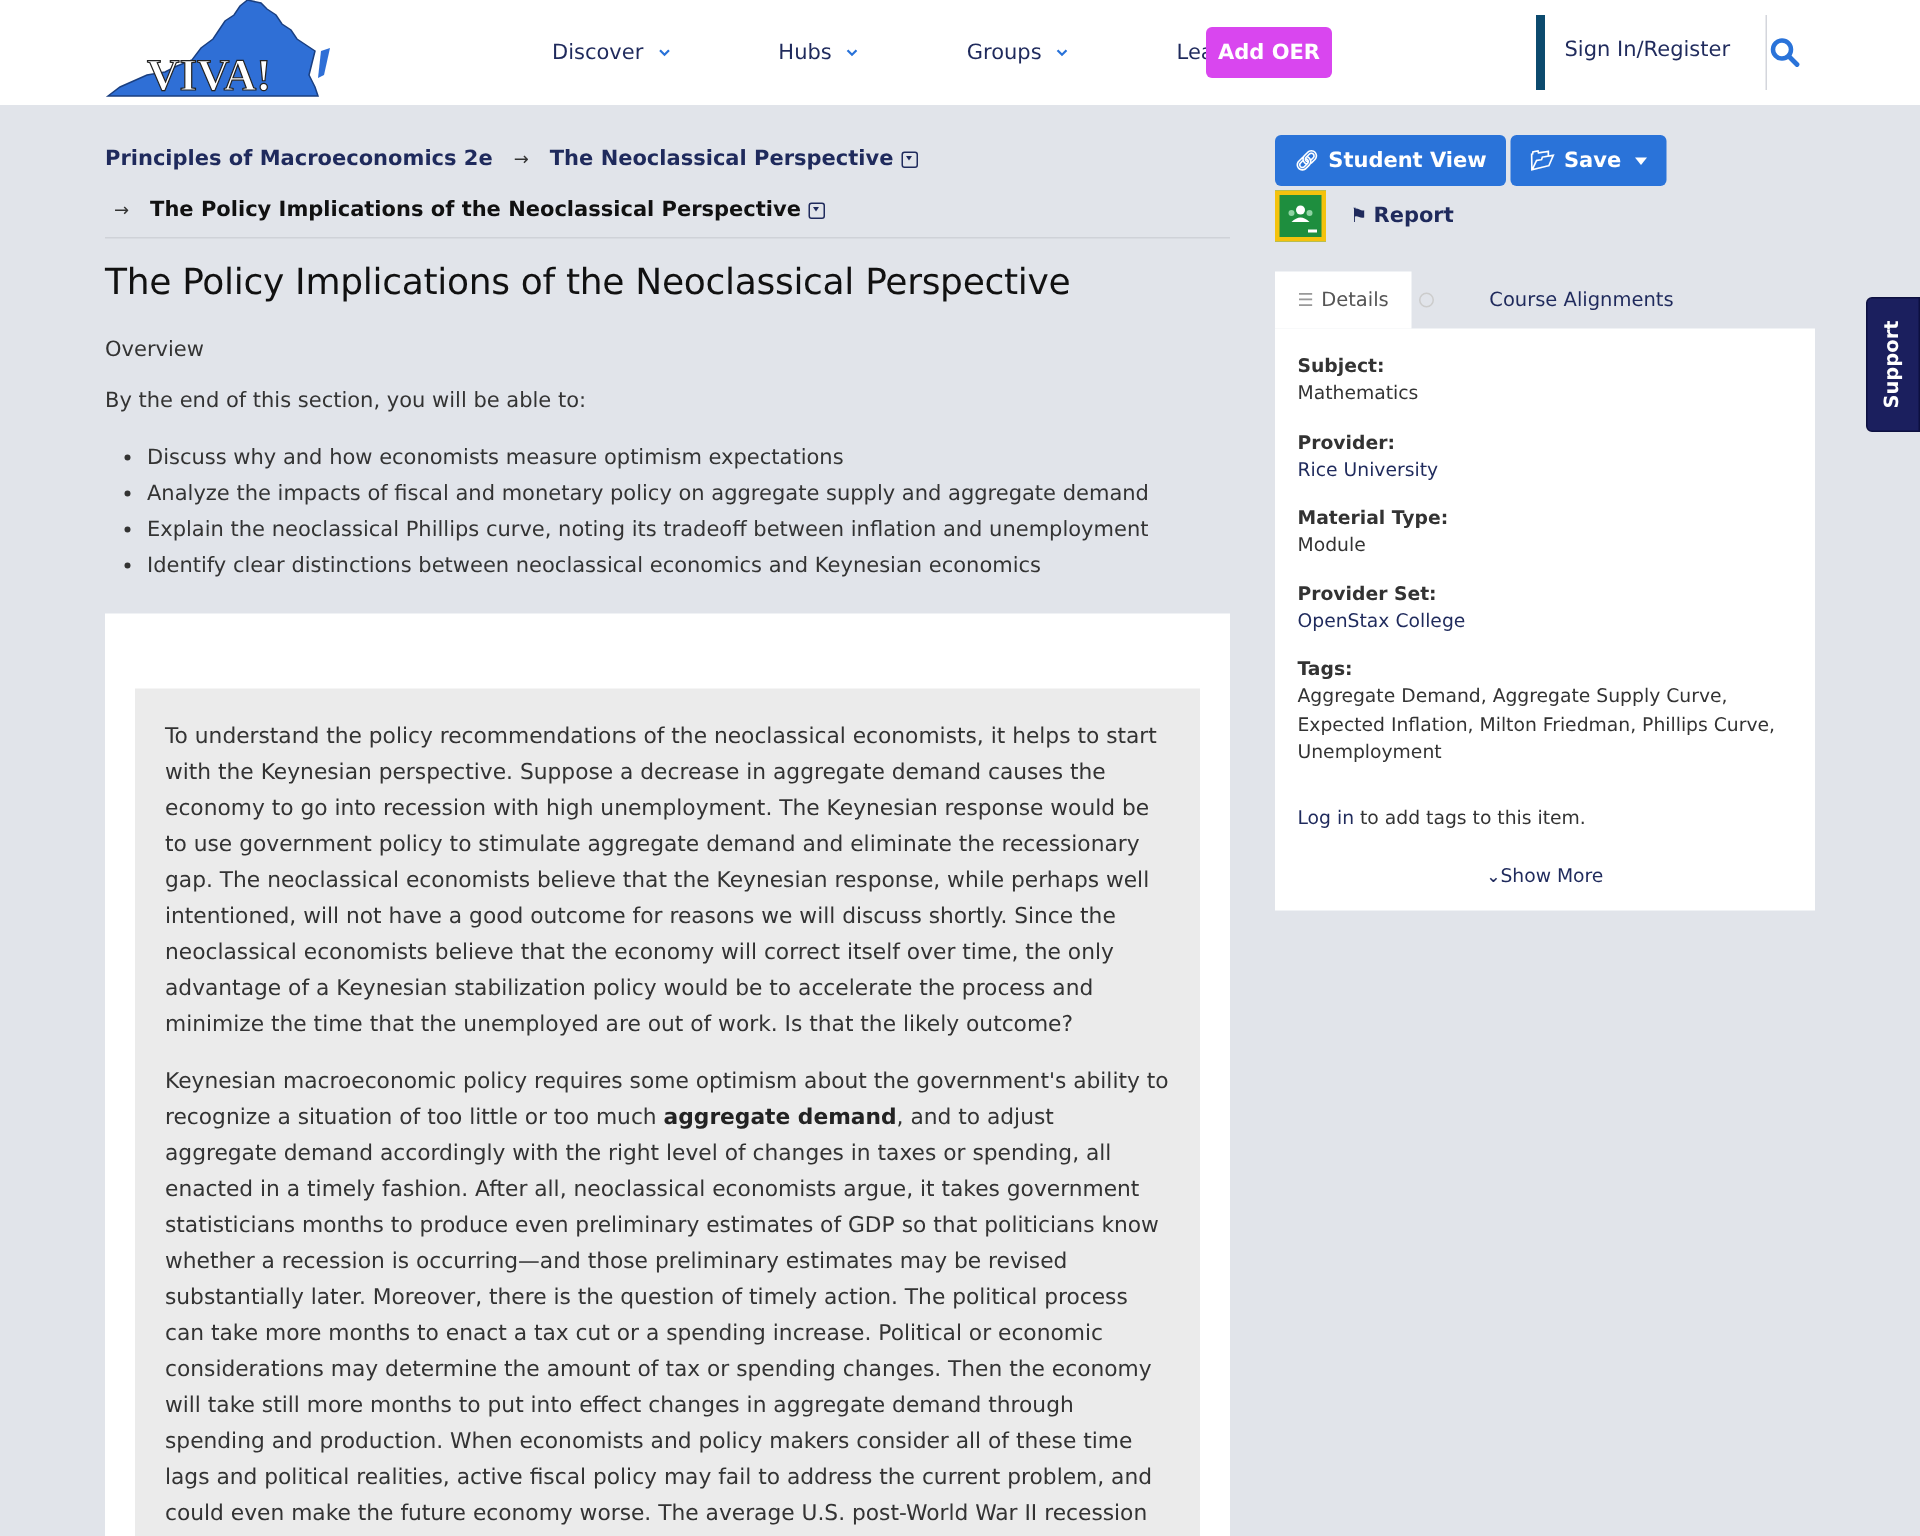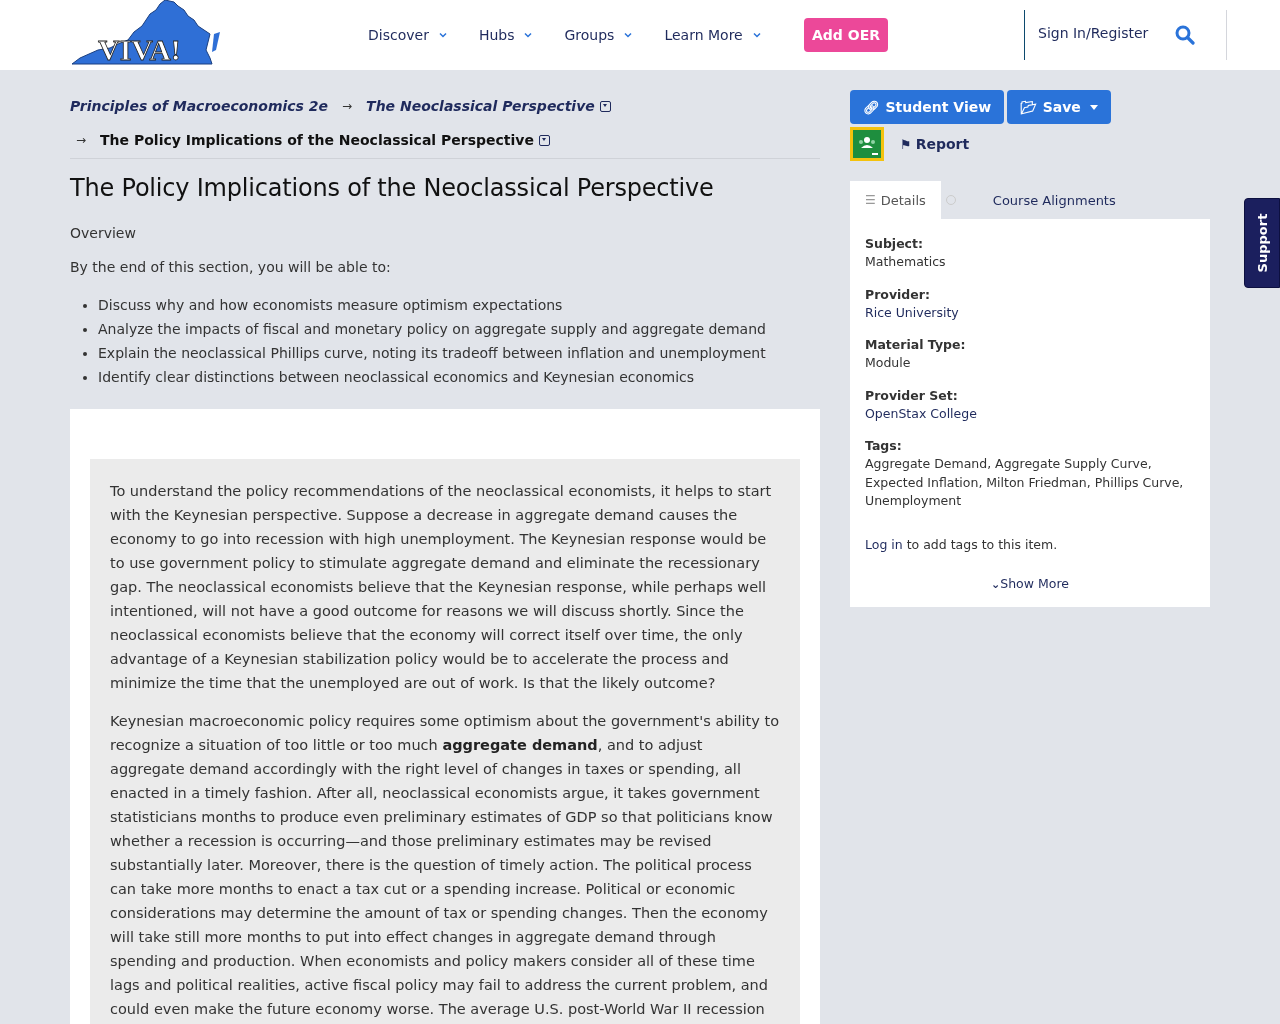--- a/index.html
+++ b/index.html
@@ -13,49 +13,49 @@
   
   .header {
     position: absolute; left: 0; top: 0; width: 1280px; height: 70px;
     background: #ffffff;
   }
   .logo {
     position: absolute; left: 70px; top: 0; width: 152px; height: 66px; text-decoration: underline;
   }
   .nav {
     position: absolute; left: 368px; top: 0; height: 70px;
-    display: flex; align-items: center;
+    display: flex; align-items: center; gap: 40px;
   }
   .nav-item {
     display: flex; align-items: center; font-size: 14px; color: #1f2a5c;
     margin-right: 32px; cursor: pointer;
   }
   .nav-item .chev {
     margin-left: 10px; width: 8px; height: 8px; display: inline-block;
   }
   .add-oer {
     position: absolute; left: 804px; top: 18px; width: 84px; height: 34px;
-    background: #ec4899; color: #fff; border-radius: 4px;
+    background: #d946ef; color: #fff; border-radius: 4px;
     font-size: 14px; font-weight: bold;
     display: flex; align-items: center; justify-content: center;
   }
   .signin-wrap {
-    position: absolute; left: 1024px; top: 10px; width: 203px; height: 50px;
-    border-left: 1px solid #0c4a6e; border-right: 1px solid #d4d6dc;
+    position: absolute; left: 1024px; top: 10px; width: 154px; height: 50px;
+    border-left: 6px solid #0c4a6e; border-right: 1px solid #d4d6dc;
   }
   .signin {
     position: absolute; left: 13px; top: 15px; font-size: 14px; color: #1f2a5c;
   }
   .search-icon {
     position: absolute; left: 150px; top: 15px; width: 20px; height: 20px;
   }
 
   
   .crumbs { position: absolute; left: 70px; top: 96px; width: 750px; }
-  .crumb-row1 { display: flex; align-items: center; height: 20px; font-size: 14px; font-weight: bold; color: #1f2a5c; font-style: italic; }
+  .crumb-row1 { display: flex; align-items: center; height: 20px; font-size: 14px; font-weight: bold; color: #1f2a5c; }
   .crumb-row2 { display: flex; align-items: center; height: 20px; margin-top: 14px; font-size: 14px; font-weight: bold; color: #111; padding-left: 6px; }
   .arrow { margin: 0 14px; font-weight: normal; font-size: 12px; color: #333; }
   .crumb-row2 .arrow { margin: 0 14px 0 0; }
   .dd-icon {
     display: inline-block; width: 11px; height: 11px; border: 1.5px solid #1f2a5c;
     border-radius: 2px; margin-left: 5px; position: relative;
   }
   .dd-icon::after {
     content: ""; position: absolute; left: 2px; top: 2.5px;
     border-left: 2.5px solid transparent; border-right: 2.5px solid transparent;

